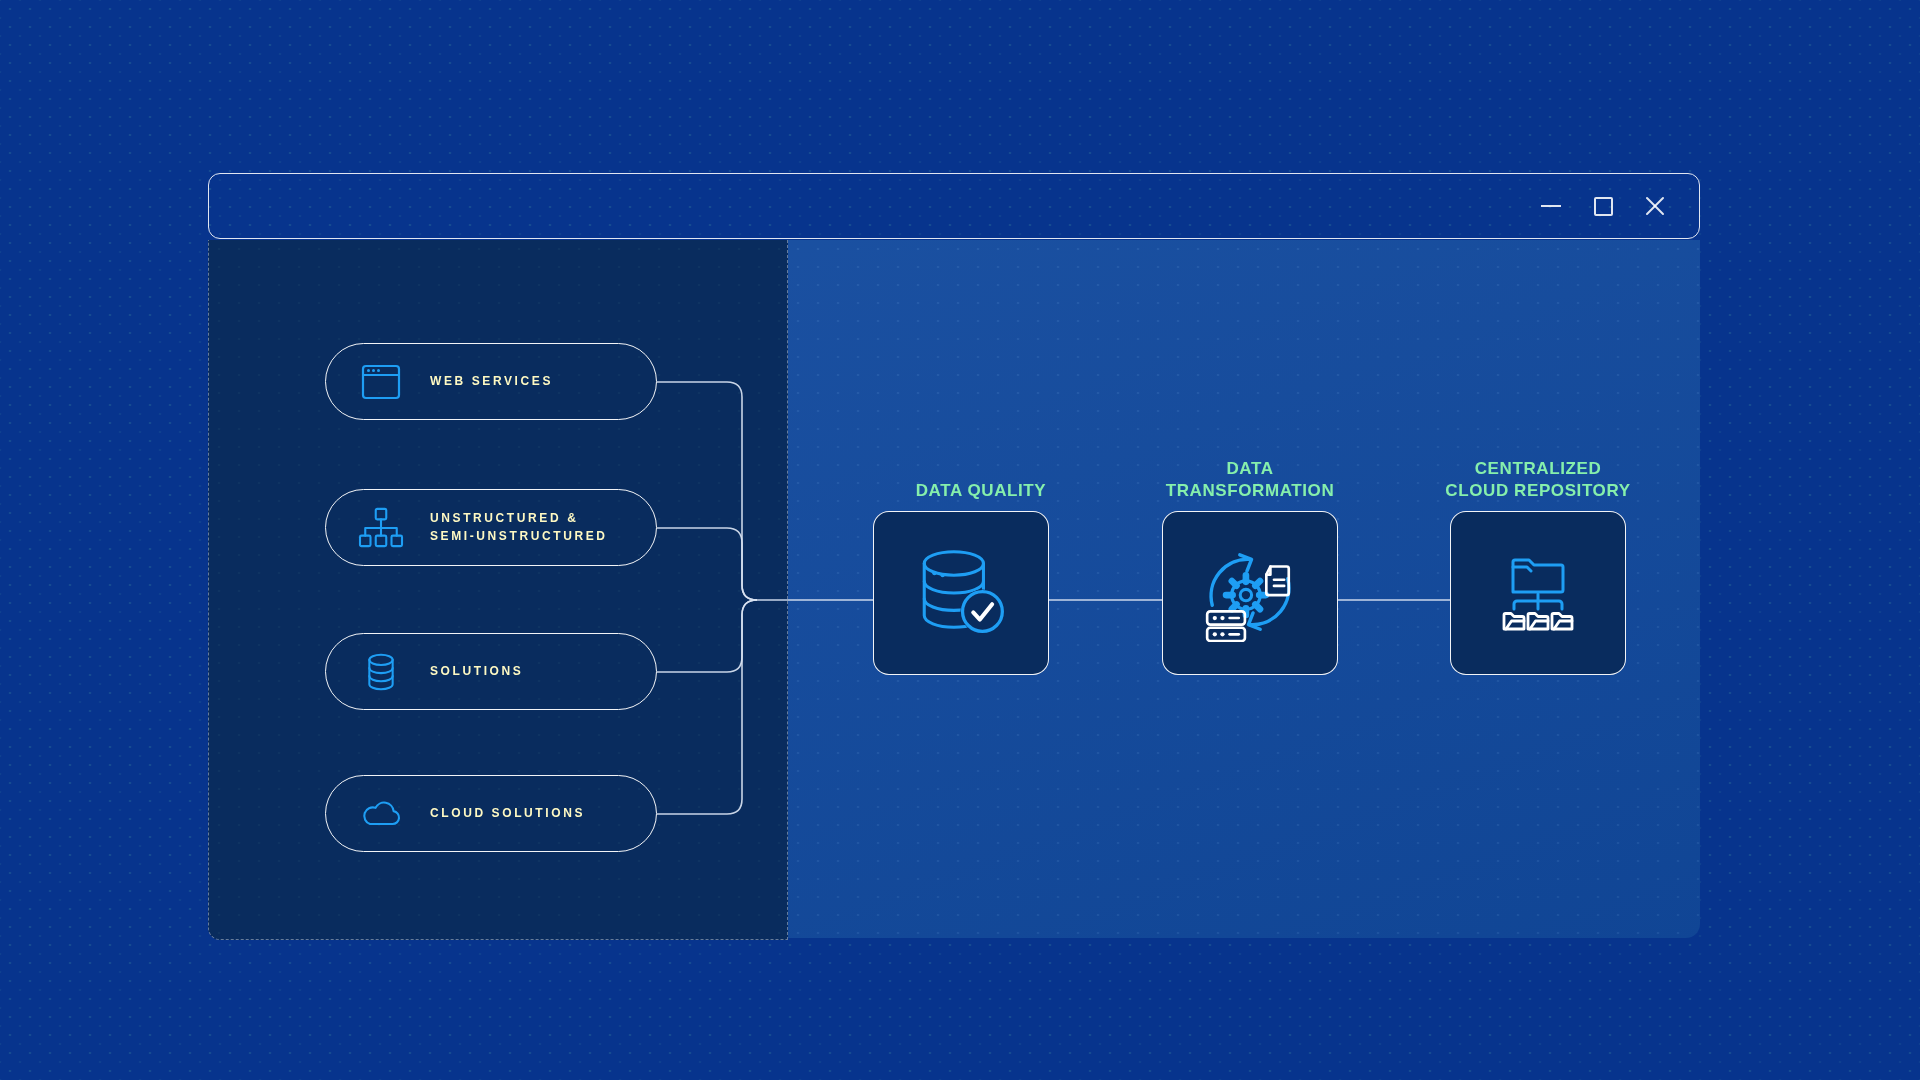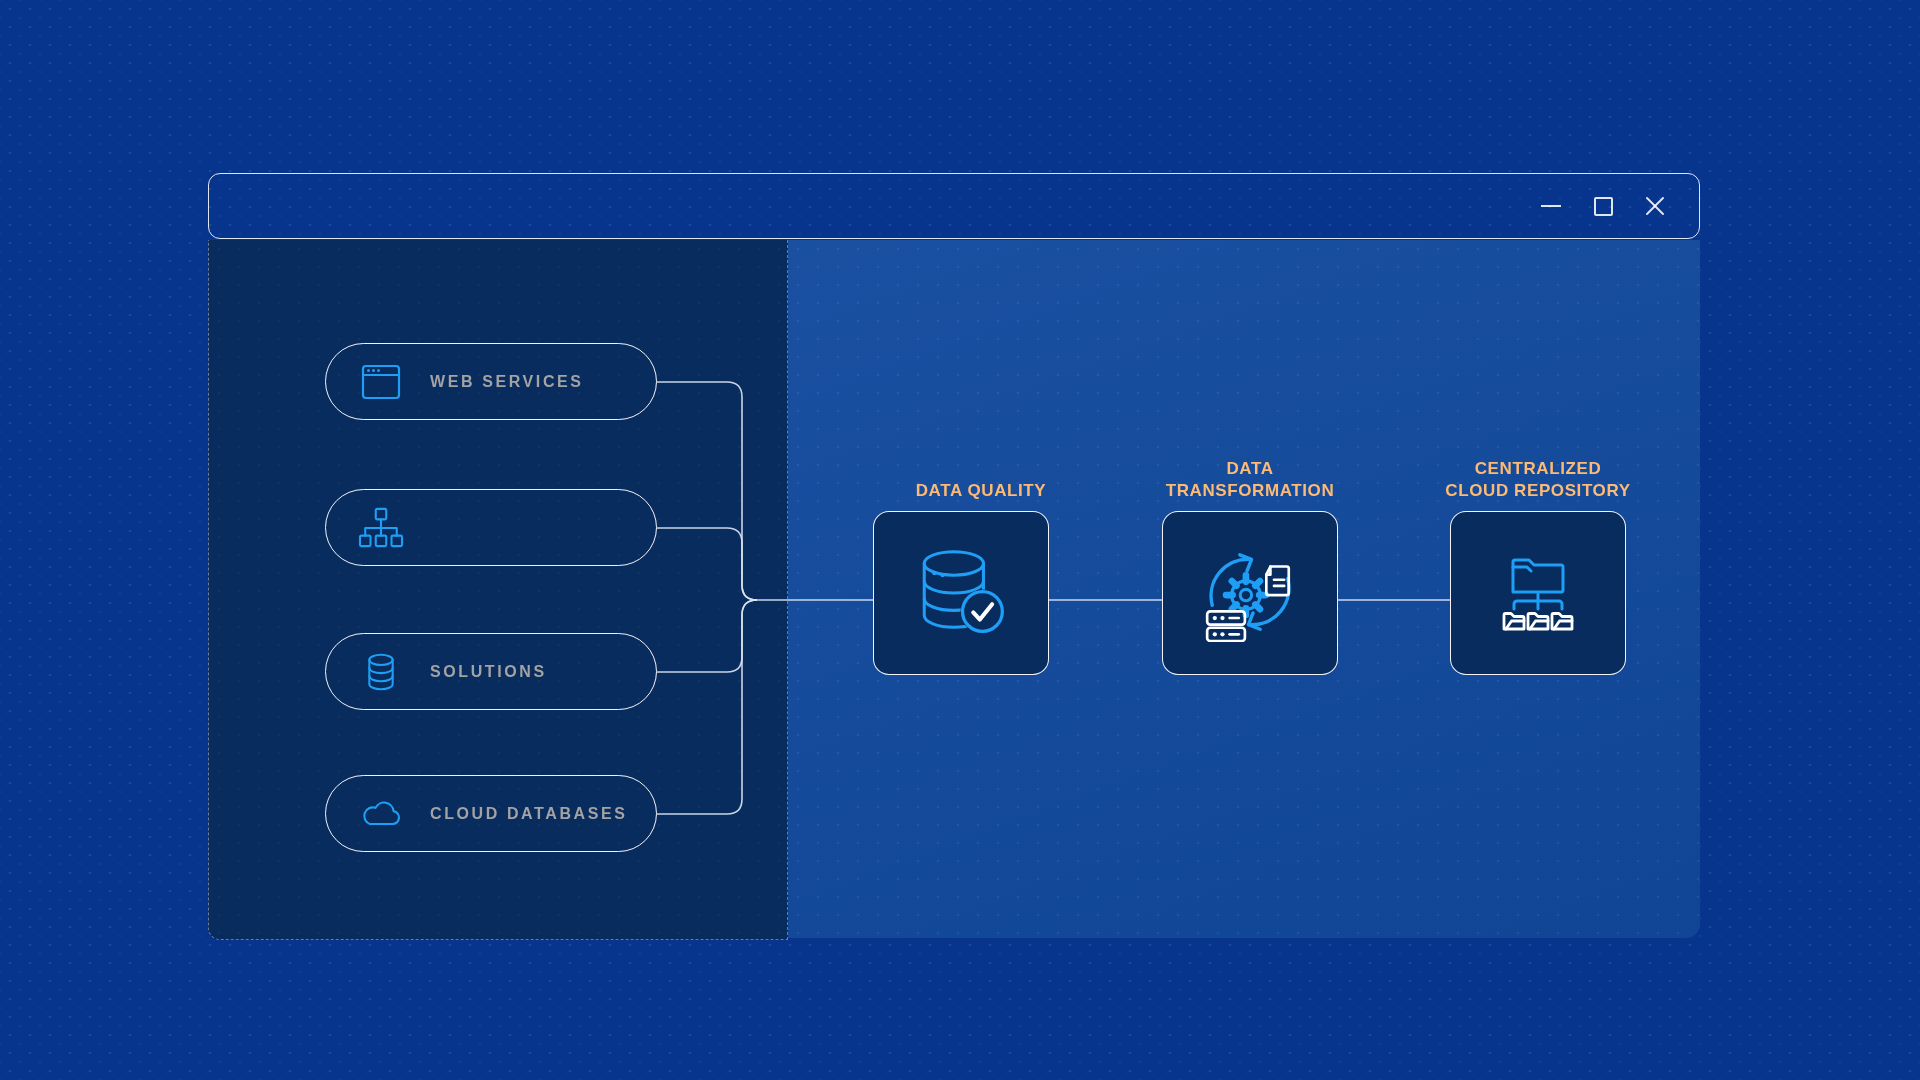--- a/index.html
+++ b/index.html
@@ -69,31 +69,31 @@
   .pill{
     left:325px; width:332px; height:77px;
     border:1.6px solid rgba(255,255,255,0.95);
     border-radius:40px;
     display:flex; align-items:center;
     padding-left:32px; gap:26px;
     background:transparent;
   }
   .pill-1{top:343px;} .pill-2{top:489px;} .pill-3{top:633px;} .pill-4{top:775px;}
   .pill-label{
-    font-size:16px; font-weight:700; letter-spacing:2.6px;
-    line-height:1.45; white-space:pre-line; color:#a3a3a3;
+    font-size:12px; font-weight:700; letter-spacing:2.6px;
+    line-height:1.45; white-space:pre-line; color:#fef9c3;
   }
   .pill-icon{flex:0 0 auto; display:flex; align-items:center; justify-content:center; width:46px;}
 
   
   .stage-label{
     height:62px; width:220px;
     display:flex; align-items:flex-end; justify-content:center;
     text-align:center; font-size:17px; font-weight:700;
-    letter-spacing:0.6px; line-height:1.3; white-space:pre-line; color:#fdba74;
+    letter-spacing:0.6px; line-height:1.3; white-space:pre-line; color:#86efac;
     top:440px;
   }
   .stage-box{
     top:511px; width:176px; height:164px;
     background:var(--panel-navy);
     border:1.6px solid rgba(255,255,255,0.95);
     border-radius:16px;
     display:flex; align-items:center; justify-content:center;
   }
   .s1-box{left:873px;} .s2-box{left:1162px;} .s3-box{left:1450px;}
@@ -156,20 +156,22 @@
     <svg width="46" height="42" viewBox="0 0 48 44">
       <g class="ic-b" stroke-width="2.2">
         <rect x="18.5" y="2" width="11" height="11" rx="1.5"></rect>
         <rect x="2" y="30" width="11" height="11" rx="1.5"></rect>
         <rect x="18.5" y="30" width="11" height="11" rx="1.5"></rect>
         <rect x="35" y="30" width="11" height="11" rx="1.5"></rect>
         <path d="M24,13 V22 M7.5,30 V22 H40.5 V30 M24,22 V30"></path>
       </g>
     </svg>
   </span>
+  <span class="pill-label">UNSTRUCTURED &amp;
+SEMI-UNSTRUCTURED</span>
 </div>
 
 <div class="abs pill pill-3">
   <span class="pill-icon">
     <svg width="28" height="40" viewBox="0 0 30 42">
       <g class="ic-b" stroke-width="2.2">
         <ellipse cx="15" cy="8" rx="12.5" ry="5.5"></ellipse>
         <path d="M2.5,8 V34 A12.5,5.5 0 0 0 27.5,34 V8"></path>
         <path d="M2.5,16.7 A12.5,5.5 0 0 0 27.5,16.7"></path>
         <path d="M2.5,25.4 A12.5,5.5 0 0 0 27.5,25.4"></path>
@@ -178,21 +180,21 @@
   </span>
   <span class="pill-label">SOLUTIONS</span>
 </div>
 
 <div class="abs pill pill-4">
   <span class="pill-icon">
     <svg width="44" height="30" viewBox="0 0 46 30">
       <path class="ic-b" stroke-width="2.2" d="M11.5,25.5 h23.5 a6.8,6.8 0 0 0 1.2,-13.5 a10,10 0 0 0 -18.9,-3.4 a8.3,8.3 0 0 0 -5.8,16.9 z"></path>
     </svg>
   </span>
-  <span class="pill-label">CLOUD DATABASES</span>
+  <span class="pill-label">CLOUD SOLUTIONS</span>
 </div>
 
 <div class="abs stage-label s1-label">DATA QUALITY</div>
 <div class="abs stage-box s1-box">
   <span>
     <svg width="98" height="98" viewBox="0 0 96 96">
       <g class="ic-b" stroke-width="3">
         <ellipse cx="41" cy="21" rx="29" ry="11.5"></ellipse>
         <path d="M12,21 V72 A29,11.5 0 0 0 70,72 V21"></path>
         <path d="M12,38.5 A29,11.5 0 0 0 70,38.5"></path>

